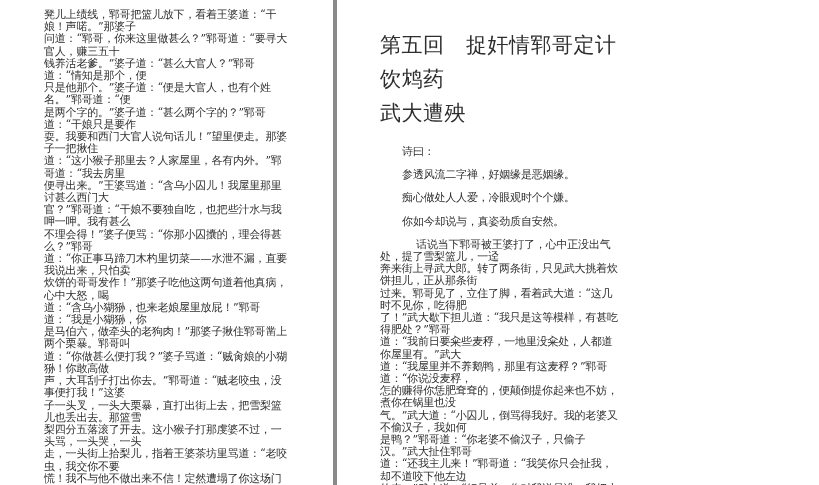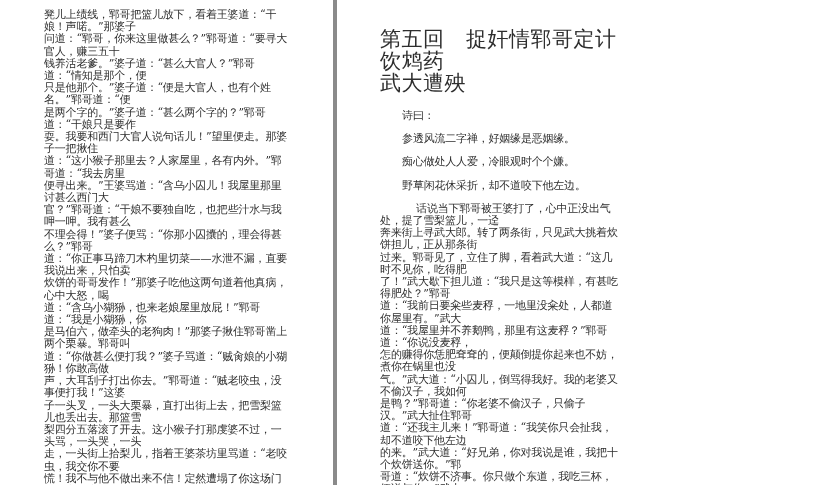--- a/index.html
+++ b/index.html
@@ -50,21 +50,21 @@
   .bridge-para {
     margin-top: 10px;
     text-indent: 22px;
   }
   .verse-line {
     margin-top: 11px;
     margin-left: 6px;
   }
   .chapter-title {
     font-size: 21px;
-    line-height: 22px;
+    line-height: 34px;
     font-weight: normal;
     margin: 28px 0 0 0;
     white-space: pre-line;
     letter-spacing: 0.5px;
   }
   .poem-label {
     margin: 16px 0 0 22px;
   }
   .poem-line {
     margin: 11px 0 0 22px;
@@ -111,21 +111,21 @@
   </section>
 
   <div class="gutter"></div>
 
   <section class="page page-right">
     <h1 class="chapter-title">第五回　捉奸情郓哥定计　饮鸩药
 武大遭殃</h1>
     <p class="body-text poem-label">诗曰：</p>
     <p class="body-text poem-line">参透风流二字禅，好姻缘是恶姻缘。</p>
     <p class="body-text poem-line">痴心做处人人爱，冷眼观时个个嫌。</p>
-    <p class="body-text poem-line">野草闲花休采折，却不道咬下他左边。</p>
+    <p class="body-text poem-line">你如今却说与，真姿劲质自安然。</p>
     <p class="body-text para-1">话说当下郓哥被王婆打了，心中正没出气处，提了雪梨篮儿，一迳
 奔来街上寻武大郎。转了两条街，只见武大挑着炊饼担儿，正从那条街
 过来。郓哥见了，立住了脚，看着武大道：“这几时不见你，吃得肥
 了！”武大歇下担儿道：“我只是这等模样，有甚吃得肥处？”郓哥
 道：“我前日要籴些麦稃，一地里没籴处，人都道你屋里有。”武大
 道：“我屋里并不养鹅鸭，那里有这麦稃？”郓哥道：“你说没麦稃，
 怎的赚得你恁肥耷耷的，便颠倒提你起来也不妨，煮你在锅里也没
 气。”武大道：“小囚儿，倒骂得我好。我的老婆又不偷汉子，我如何
 是鸭？”郓哥道：“你老婆不偷汉子，只偷子汉。”武大扯住郓哥
 道：“还我主儿来！”郓哥道：“我笑你只会扯我，却不道咬下他左边

